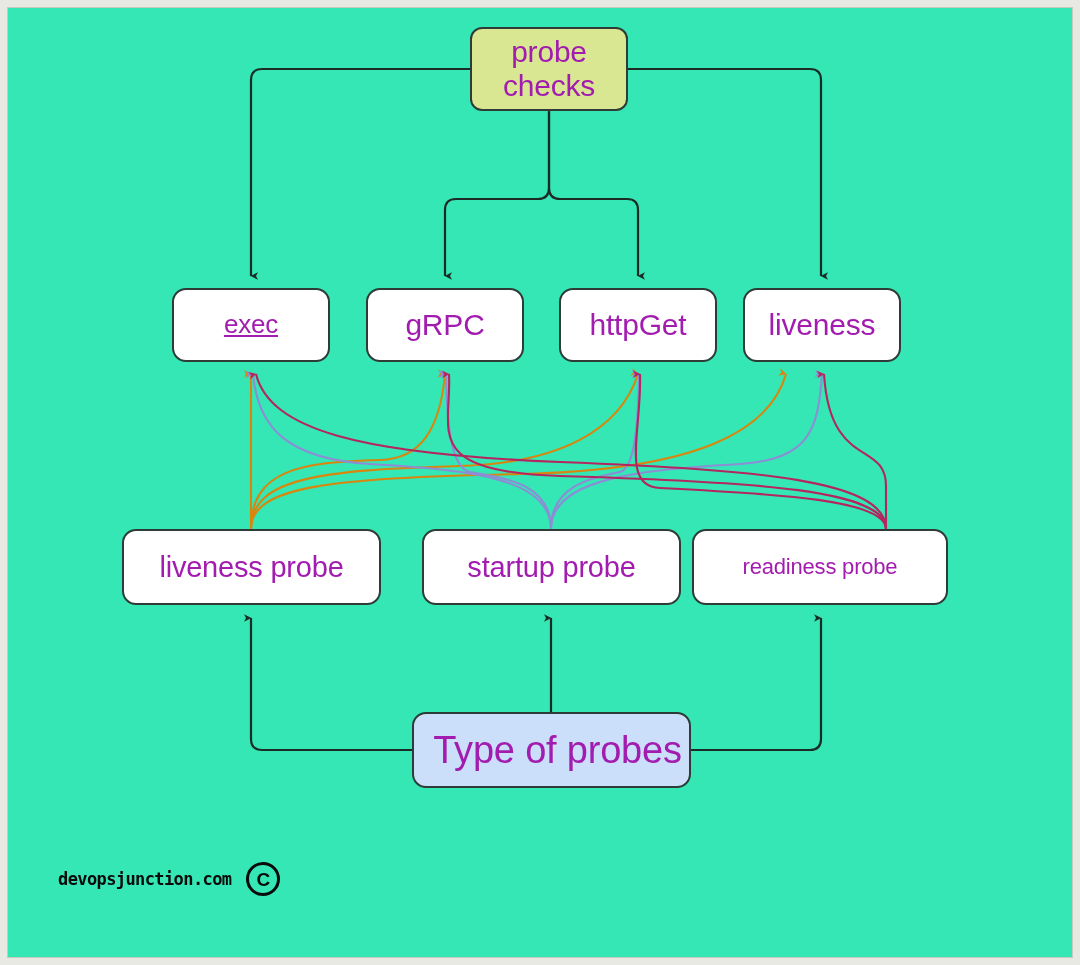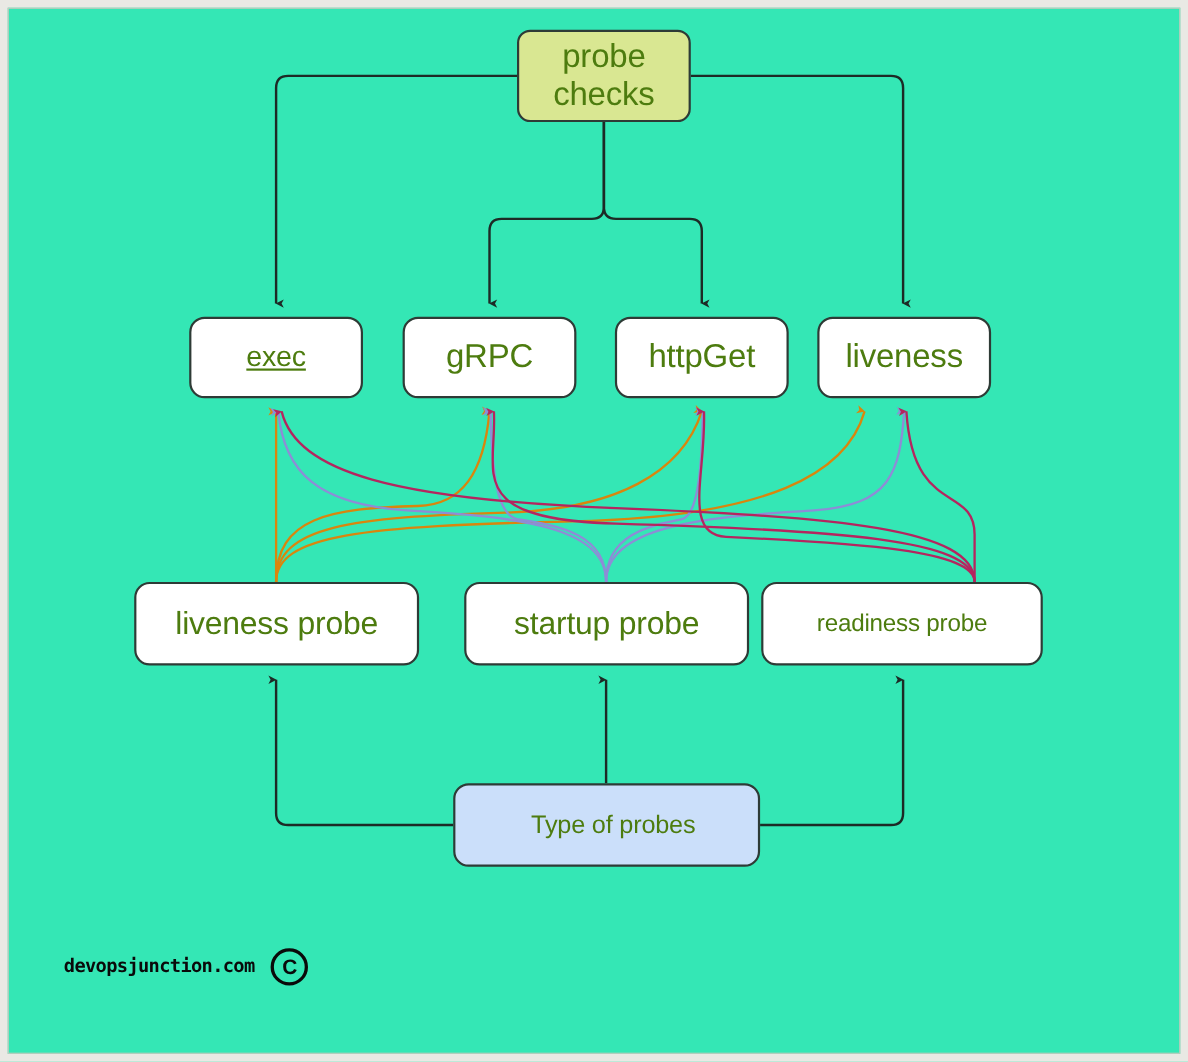--- a/index.html
+++ b/index.html
@@ -32,21 +32,21 @@
   }
   .node {
     position: absolute;
     box-sizing: border-box;
     display: flex;
     align-items: center;
     justify-content: center;
     text-align: center;
     border: 2px solid #2e3b36;
     border-radius: 14px;
-    color: #4d7c0f;
+    color: #a21caf;
     font-family: "Liberation Sans", sans-serif;
     line-height: 1.12;
     letter-spacing: -0.2px;
   }
   .node-white { background: #ffffff; }
   .node-lime  { background: #d9e792; }
   .node-blue  { background: #cbdffa; }
 
   #node-probe-checks {
     left: 470px; top: 27px; width: 158px; height: 84px;
@@ -56,21 +56,21 @@
   #node-exec      { left: 172px; top: 288px; width: 158px; height: 74px; font-size: 26px; text-decoration: underline; }
   #node-grpc      { left: 366px; top: 288px; width: 158px; height: 74px; font-size: 30px; }
   #node-httpget   { left: 559px; top: 288px; width: 158px; height: 74px; font-size: 30px; }
   #node-tcpsocket { left: 743px; top: 288px; width: 158px; height: 74px; font-size: 30px; }
 
   #node-liveness  { left: 122px; top: 529px; width: 259px; height: 76px; font-size: 29px; }
   #node-startup   { left: 422px; top: 529px; width: 259px; height: 76px; font-size: 29px; }
   #node-readiness { left: 692px; top: 529px; width: 256px; height: 76px; font-size: 22px; }
 
   #node-type-of-probes {
-    left: 412px; top: 712px; width: 279px; height: 76px; font-size: 23px; padding-left: 12px;
+    left: 412px; top: 712px; width: 279px; height: 76px; font-size: 38px; padding-left: 12px;
   }
 
   #watermark {
     position: absolute;
     left: 58px;
     top: 862px;
     display: flex;
     align-items: center;
     gap: 15px;
   }

